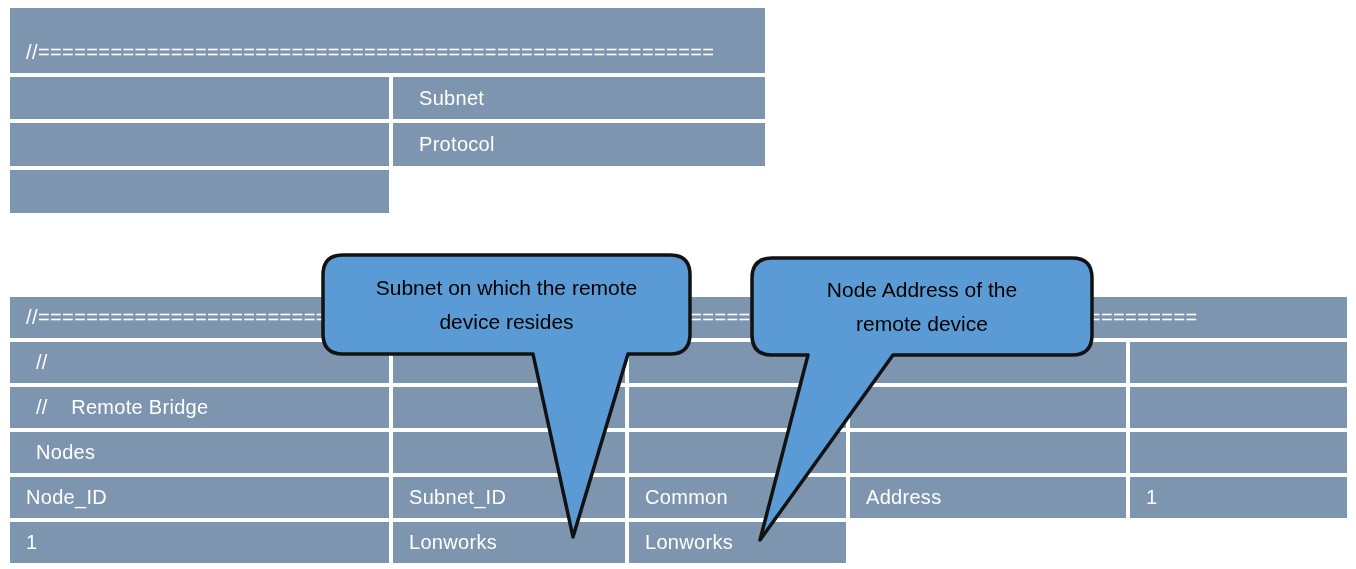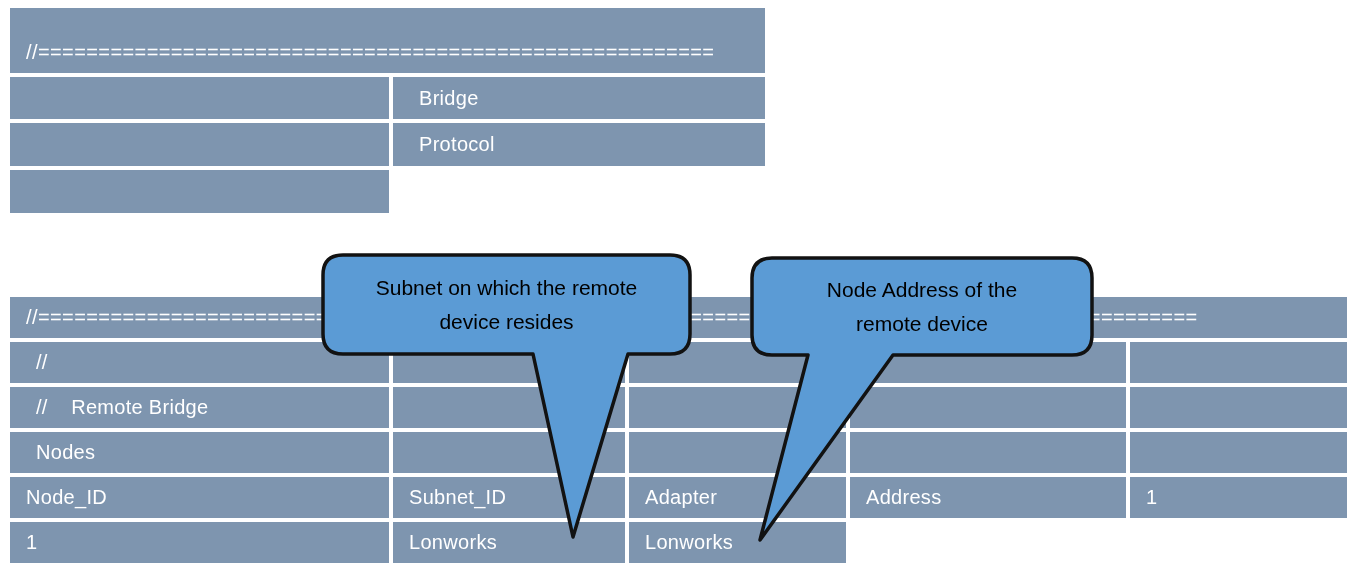--- a/index.html
+++ b/index.html
@@ -87,21 +87,21 @@
 </head>
 <body>
 
 <div class="tbl tbl-top">
   <div class="cell span-all sep-tall">
     <span class="sep-text">//========================================================</span>
   </div>
 
   <div class="cell"></div>
 
-  <div class="cell first">Bridge</div>
+  <div class="cell first">Subnet</div>
   <div class="cell"></div>
 
   <div class="cell first">Protocol</div>
   <div class="cell"></div>
 </div>
 
 <div class="tbl tbl-bottom">
   <div class="cell span-all">
     <span class="sep-text">//================================================================================================</span>
   </div>
@@ -119,21 +119,21 @@
   <div class="cell"></div>
 
   <div class="cell first">Nodes</div>
   <div class="cell"></div>
   <div class="cell"></div>
   <div class="cell"></div>
   <div class="cell"></div>
 
   <div class="cell">Node_ID</div>
   <div class="cell">Subnet_ID</div>
-  <div class="cell">Adapter</div>
+  <div class="cell">Common</div>
   <div class="cell">Address</div>
 
   <div class="cell">1</div>
   <div class="cell">1</div>
   <div class="cell">Lonworks</div>
   <div class="cell">Lonworks</div>
 </div>
 
 <svg class="overlay-svg" viewBox="0 0 1356 569" xmlns="http://www.w3.org/2000/svg">
   <path class="callout-path" d="M343 255 H670 Q690 255 690 275 V334 Q690 354 670 354 H628 L573 537 L533 354 H343 Q323 354 323 334 V275 Q323 255 343 255 Z"></path>

